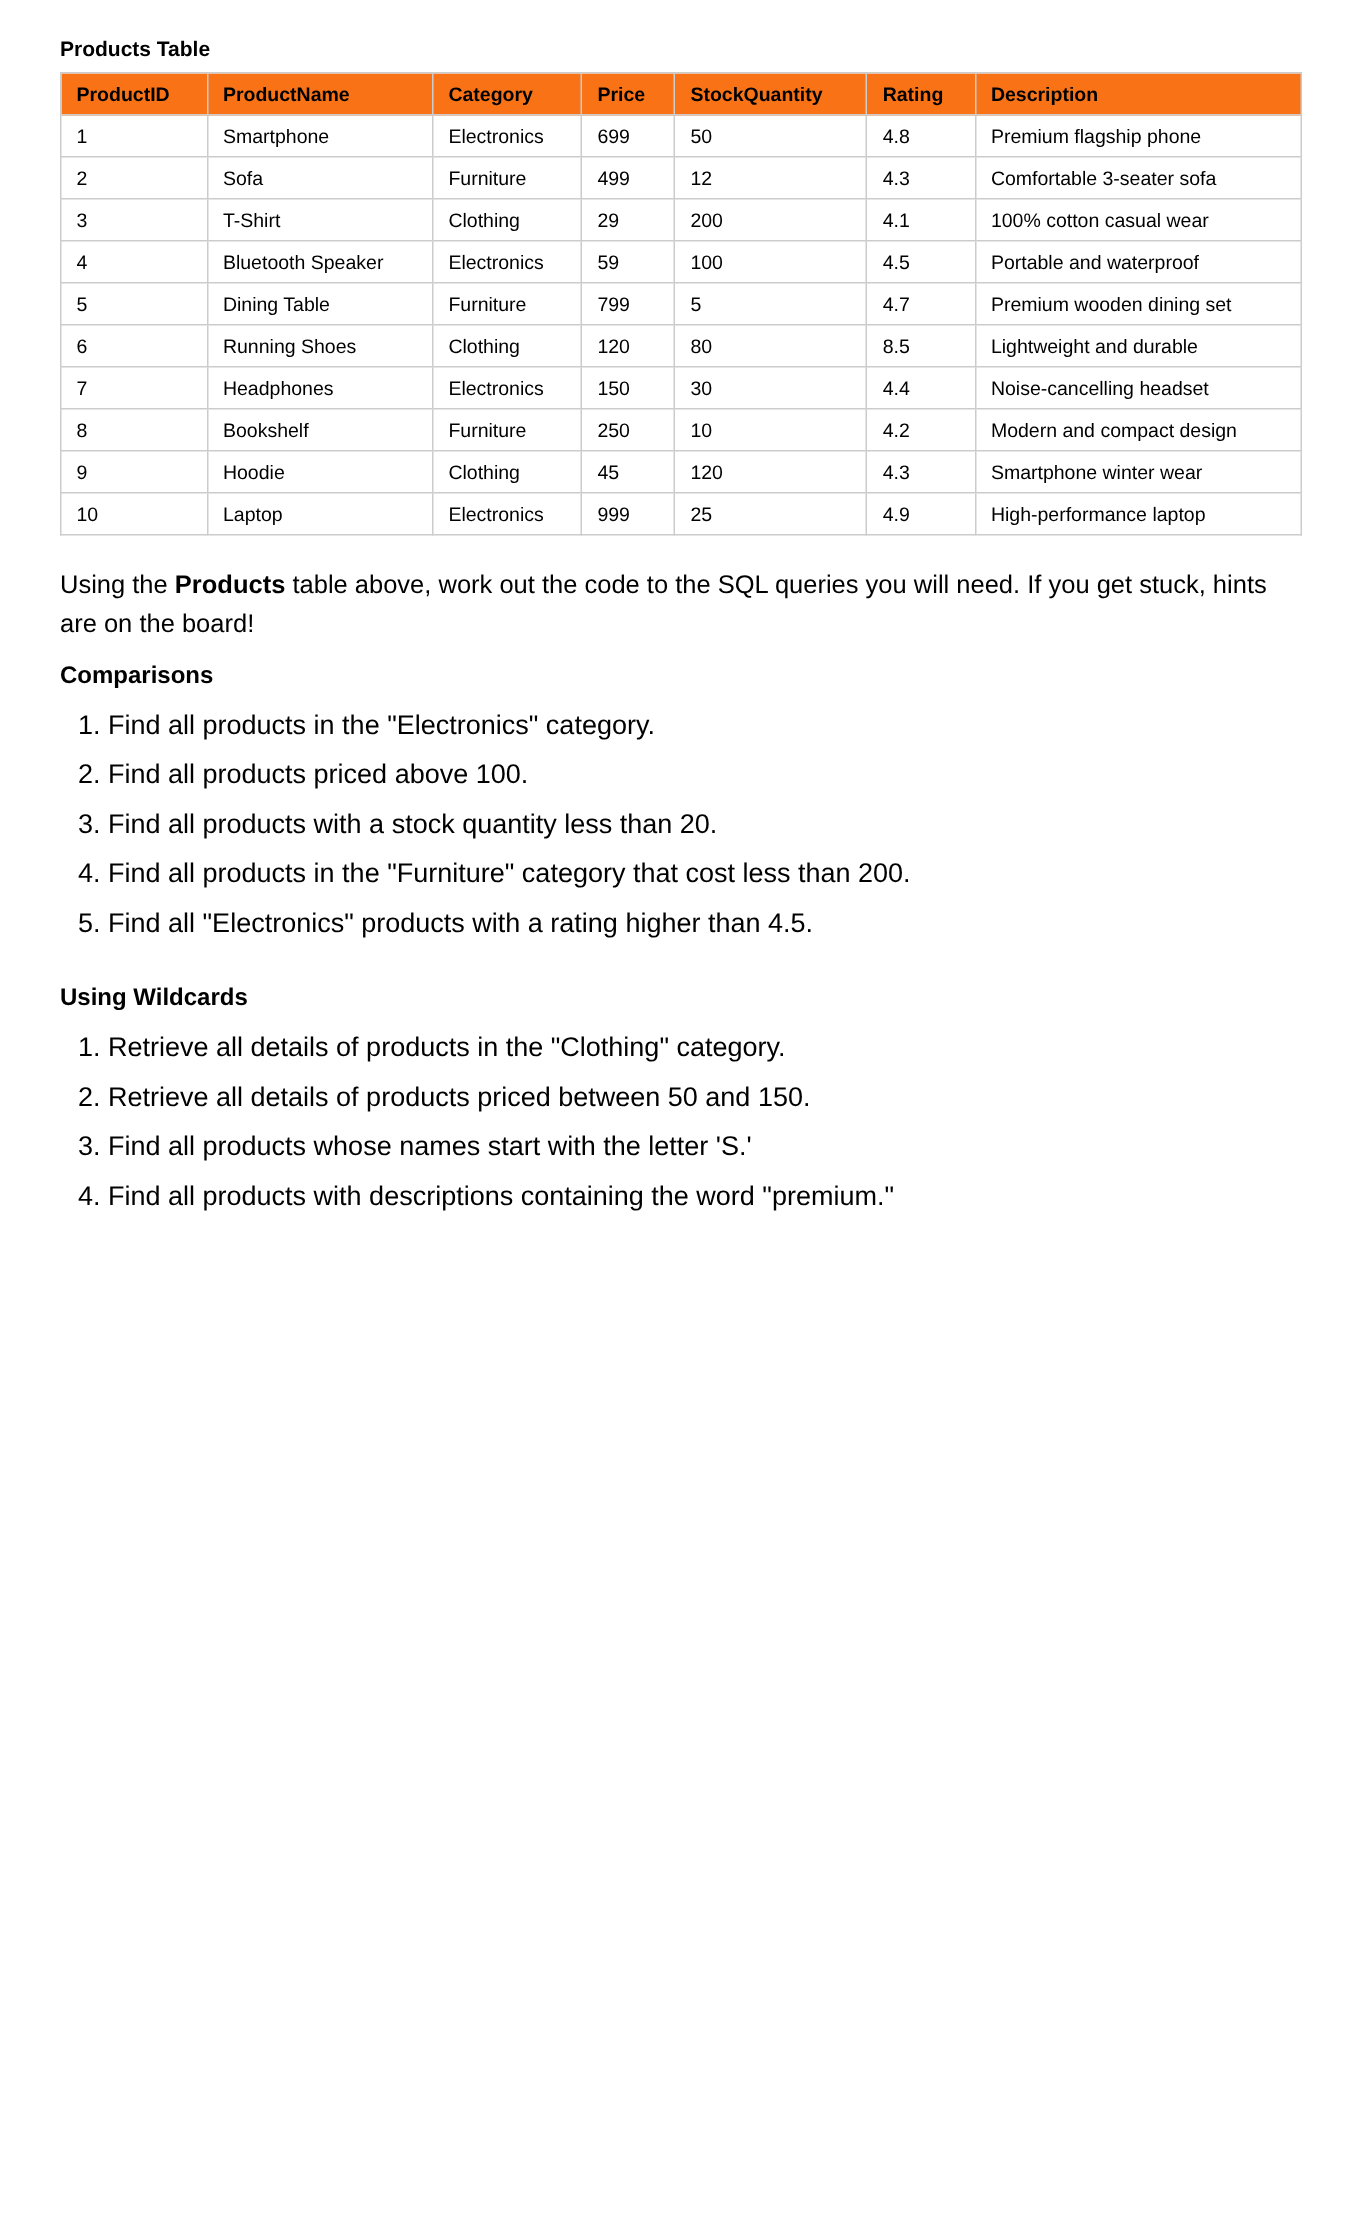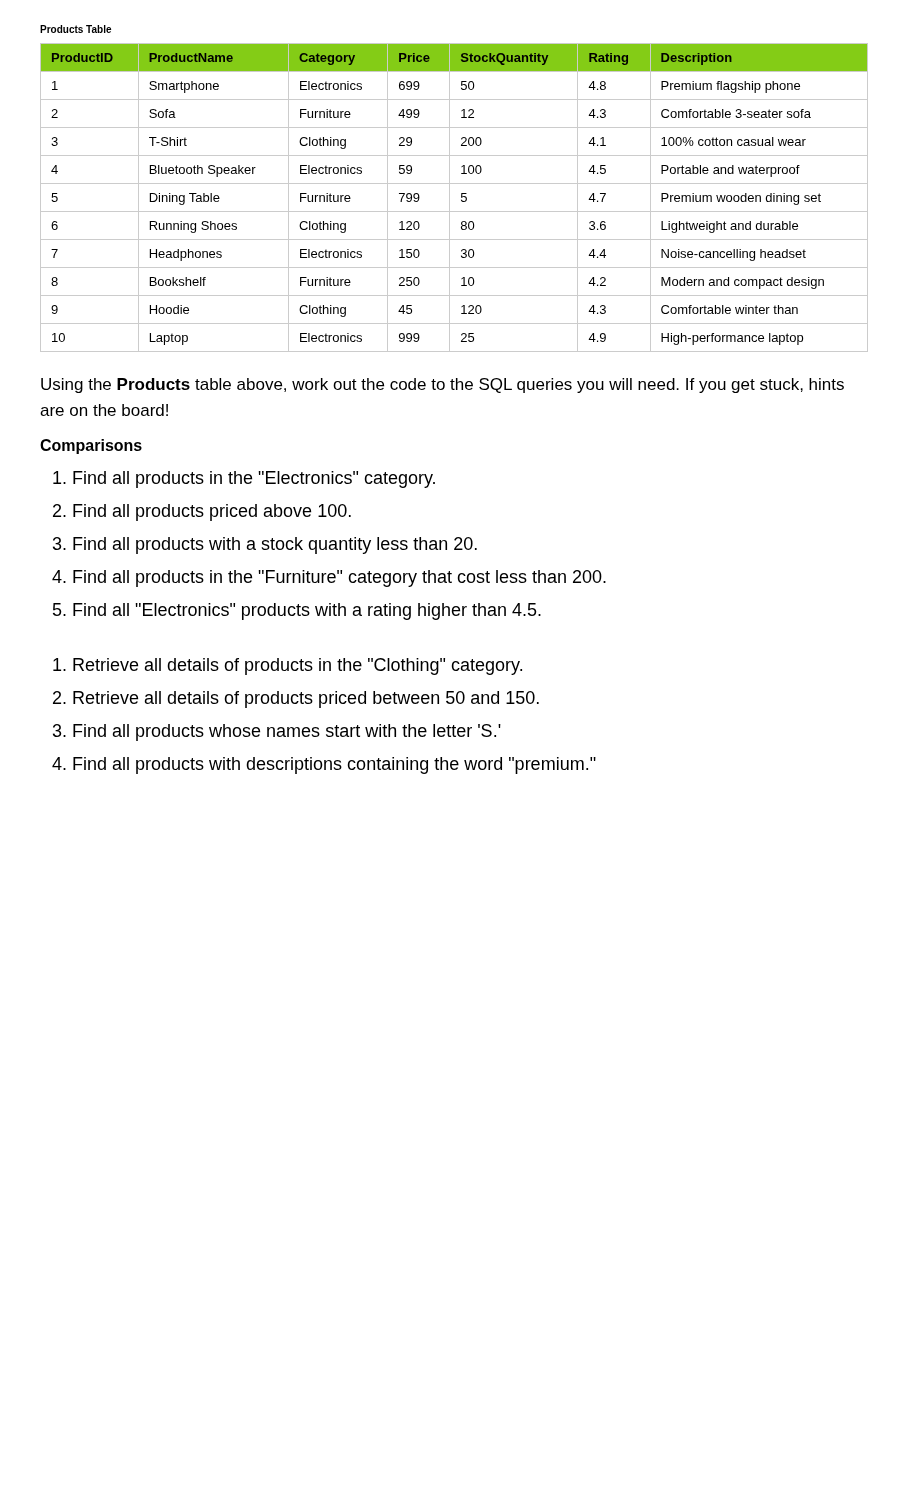--- a/index.html
+++ b/index.html
@@ -11,37 +11,37 @@
       font-family: Arial, sans-serif;
       font-size: 14px;
       background: #ffffff;
       color: #000000;
       padding: 24px 40px;
       max-width: 908px;
     }
     .table-title {
       font-weight: bold;
       margin-bottom: 8px;
-      font-size: 10px;
+      font-size: 14px;
     }
     table {
       border-collapse: collapse;
       width: 100%;
       margin-bottom: 20px;
     }
     th, td {
       border: 1px solid #cccccc;
       padding: 6px 10px;
       text-align: left;
       vertical-align: top;
       font-size: 13px;
     }
     th {
       font-weight: bold;
-      background: #84cc16;
+      background: #f97316;
     }
     tr:nth-child(even) td {
       background: #ffffff;
     }
     .intro-text {
       font-size: 17px;
       margin-bottom: 14px;
       line-height: 1.5;
     }
     .intro-text strong {
@@ -127,21 +127,21 @@
         <td>5</td>
         <td>4.7</td>
         <td>Premium wooden dining set</td>
       </tr>
       <tr>
         <td>6</td>
         <td>Running Shoes</td>
         <td>Clothing</td>
         <td>120</td>
         <td>80</td>
-        <td>3.6</td>
+        <td>8.5</td>
         <td>Lightweight and durable</td>
       </tr>
       <tr>
         <td>7</td>
         <td>Headphones</td>
         <td>Electronics</td>
         <td>150</td>
         <td>30</td>
         <td>4.4</td>
         <td>Noise-cancelling headset</td>
@@ -155,21 +155,21 @@
         <td>4.2</td>
         <td>Modern and compact design</td>
       </tr>
       <tr>
         <td>9</td>
         <td>Hoodie</td>
         <td>Clothing</td>
         <td>45</td>
         <td>120</td>
         <td>4.3</td>
-        <td>Comfortable winter than</td>
+        <td>Smartphone winter wear</td>
       </tr>
       <tr>
         <td>10</td>
         <td>Laptop</td>
         <td>Electronics</td>
         <td>999</td>
         <td>25</td>
         <td>4.9</td>
         <td>High-performance laptop</td>
       </tr>
@@ -183,19 +183,20 @@
 <h2 class="section-heading">Comparisons</h2>
 <ol id="comparisons-list">
 <li>Find all products in the "Electronics" category.</li>
     <li>Find all products priced above 100.</li>
     <li>Find all products with a stock quantity less than 20.</li>
     <li>Find all products in the "Furniture" category that cost less than 200.</li>
     <li>Find all "Electronics" products with a rating higher than 4.5.</li>
   </ol>
 
 <div class="section-gap">
+  <h2 class="section-heading">Using Wildcards</h2>
   <ol id="wildcards-list">
   <li>Retrieve all details of products in the "Clothing" category.</li>
       <li>Retrieve all details of products priced between 50 and 150.</li>
       <li>Find all products whose names start with the letter 'S.'</li>
       <li>Find all products with descriptions containing the word "premium."</li>
     </ol>
 </div>
 
 </body></html>

